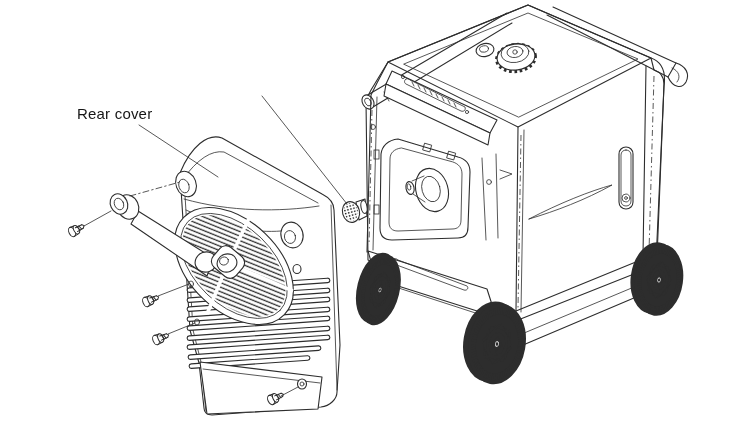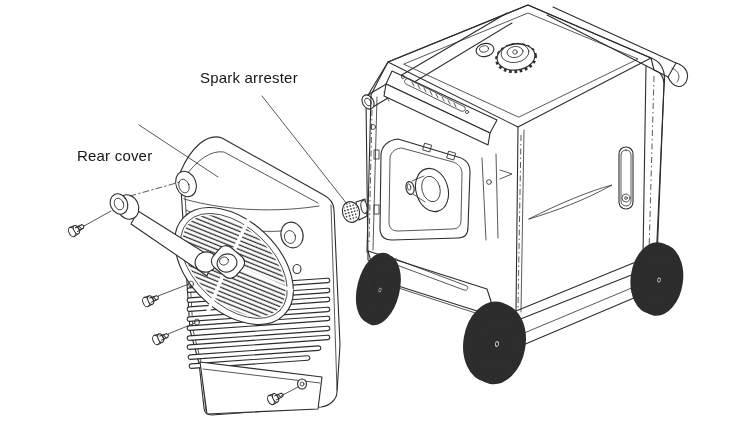--- a/index.html
+++ b/index.html
@@ -1,20 +1,20 @@
 <!DOCTYPE html>
 <html><head>
 <meta charset="utf-8">
 <style>
   html,body{margin:0;padding:0;background:#fff;}
   .stage{position:relative;width:750px;height:440px;background:#ffffff;overflow:hidden;
          font-family:"Liberation Sans","DejaVu Sans",sans-serif;}
   .stage svg{position:absolute;left:0;top:0;}
   .part-label{position:absolute;font-size:15px;color:#161616;white-space:nowrap;letter-spacing:.2px;}
-  #label-rear-cover{left:77px;top:105px;margin-top:42px;}
+  #label-rear-cover{left:77px;top:105px;}
   #label-spark-arrester{left:200px;top:69px;}
   svg .ln{stroke:#2d2d2d;fill:none;stroke-width:1.1;stroke-linecap:round;stroke-linejoin:round;}
   svg .fn{stroke:#2d2d2d;fill:none;stroke-width:.8;stroke-linecap:round;}
   svg .wh{stroke:#2d2d2d;fill:#ffffff;stroke-width:1.1;stroke-linejoin:round;}
   svg .dd{stroke:#2d2d2d;fill:none;stroke-width:.8;stroke-dasharray:6 3 1.5 3;}
   svg .nss *{vector-effect:non-scaling-stroke;}
 </style>
 </head>
 <body>
 
@@ -277,15 +277,14 @@
   </g>
 
   <g>
     <line class="fn" x1="139" y1="125" x2="218" y2="177"></line>
     <line class="fn" x1="262" y1="96" x2="347" y2="204"></line>
   </g>
 </svg>
 
 <div class="part-label" id="label-rear-cover">Rear cover</div>
 
-<div class="part-label" id="label-spark-arrester">Spark arrester</div>
 
 </div>
 
 </body></html>

